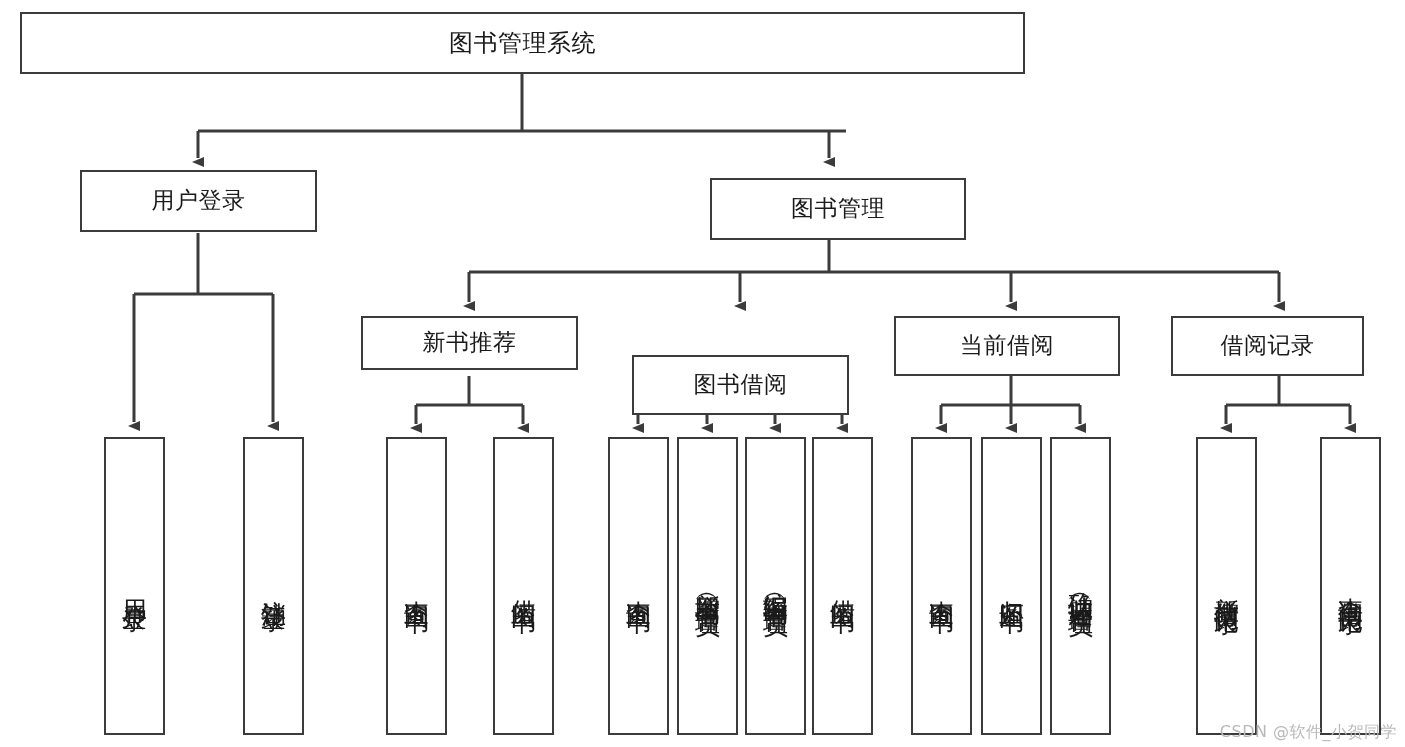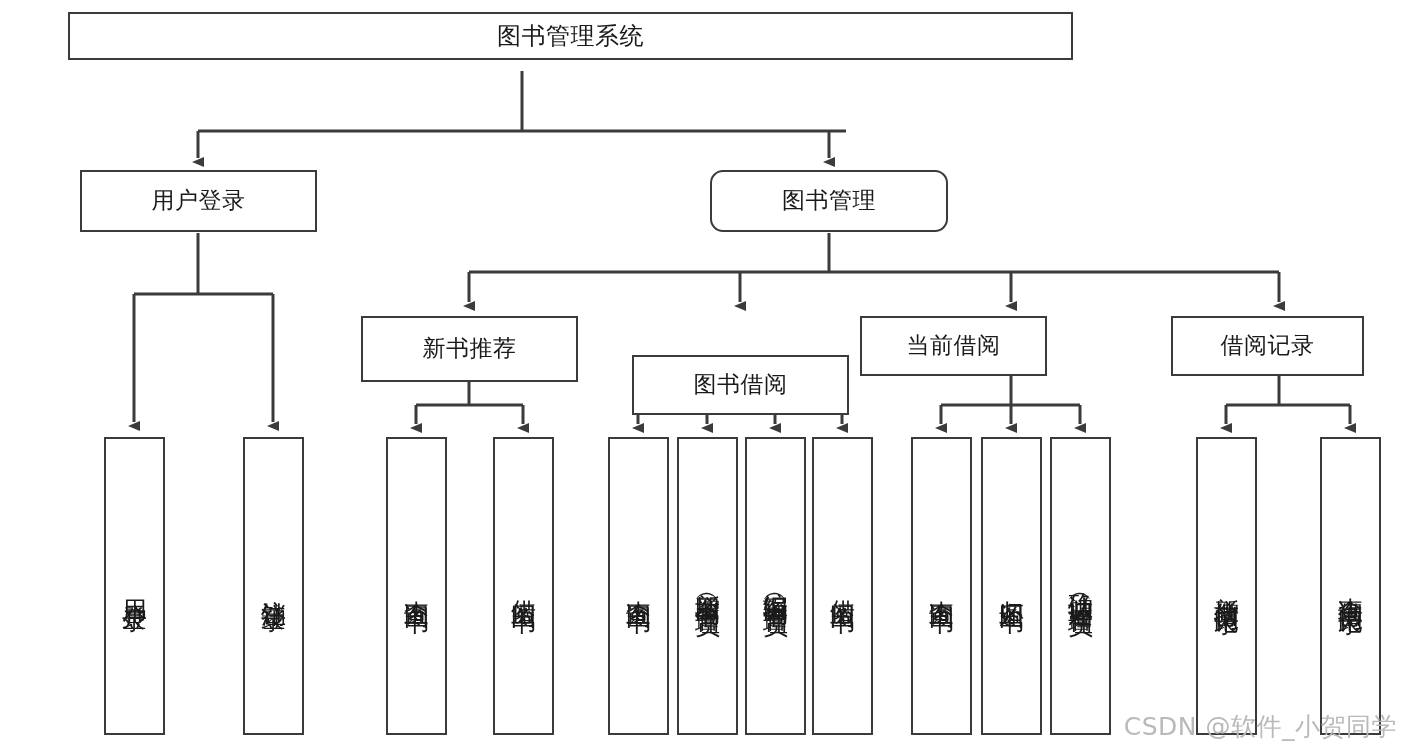--- a/index.html
+++ b/index.html
@@ -62,21 +62,21 @@
     line-height: 1.0;
     letter-spacing: 3px;
     max-height: 262px;
     overflow: visible;
     white-space: nowrap;
   }
   #watermark {
     position: absolute;
     right: 8px;
     bottom: 4px;
-    font-size: 25px;
+    font-size: 16px;
     color: #b9b9b9;
     letter-spacing: 0.5px;
     white-space: nowrap;
     font-family: "DejaVu Sans", "Liberation Sans", sans-serif;
   }
 </style>
 </head>
 <body>
 
 <div id="canvas">
@@ -124,38 +124,38 @@
       <path d="M1011,405 L1011,424" marker-end="url(#arrow)"></path>
       <path d="M1080,405 L1080,424" marker-end="url(#arrow)"></path>
 
       <path d="M1279,376 L1279,405"></path>
       <path d="M1226,405 L1350,405"></path>
       <path d="M1226,405 L1226,424" marker-end="url(#arrow)"></path>
       <path d="M1350,405 L1350,424" marker-end="url(#arrow)"></path>
     </g>
   </svg>
 
-  <div class="node horiz root" style="left:20px; top:12px; width:1005px; height:48px;margin-left:48px;">
+  <div class="node horiz root" style="left:20px; top:12px; width:1005px; height:62px;">
     <span class="label">图书管理系统</span>
   </div>
 
   <div class="node horiz" style="left:80px; top:170px; width:237px; height:62px;">
     <span class="label">用户登录</span>
   </div>
-  <div class="node horiz" style="left:710px; top:170px; width:238px; height:62px;border-radius:13px;">
+  <div class="node horiz" style="left:710px; top:178px; width:256px; height:62px;">
     <span class="label">图书管理</span>
   </div>
 
-  <div class="node horiz" style="left:361px; top:316px; width:217px; height:66px;">
+  <div class="node horiz" style="left:361px; top:316px; width:217px; height:54px;">
     <span class="label">新书推荐</span>
   </div>
   <div class="node horiz" style="left:632px; top:316px; width:217px; height:60px;margin-top:39px;">
     <span class="label">图书借阅</span>
   </div>
-  <div class="node horiz" style="left:860px; top:316px; width:187px; height:60px;">
+  <div class="node horiz" style="left:894px; top:316px; width:226px; height:60px;">
     <span class="label">当前借阅</span>
   </div>
   <div class="node horiz" style="left:1171px; top:316px; width:193px; height:60px;">
     <span class="label">借阅记录</span>
   </div>
 
   <div class="node vert" style="left:104px; top:437px; width:61px; height:298px;">
     <span class="label">用户登录</span>
   </div>
   <div class="node vert" style="left:243px; top:437px; width:61px; height:298px;">

